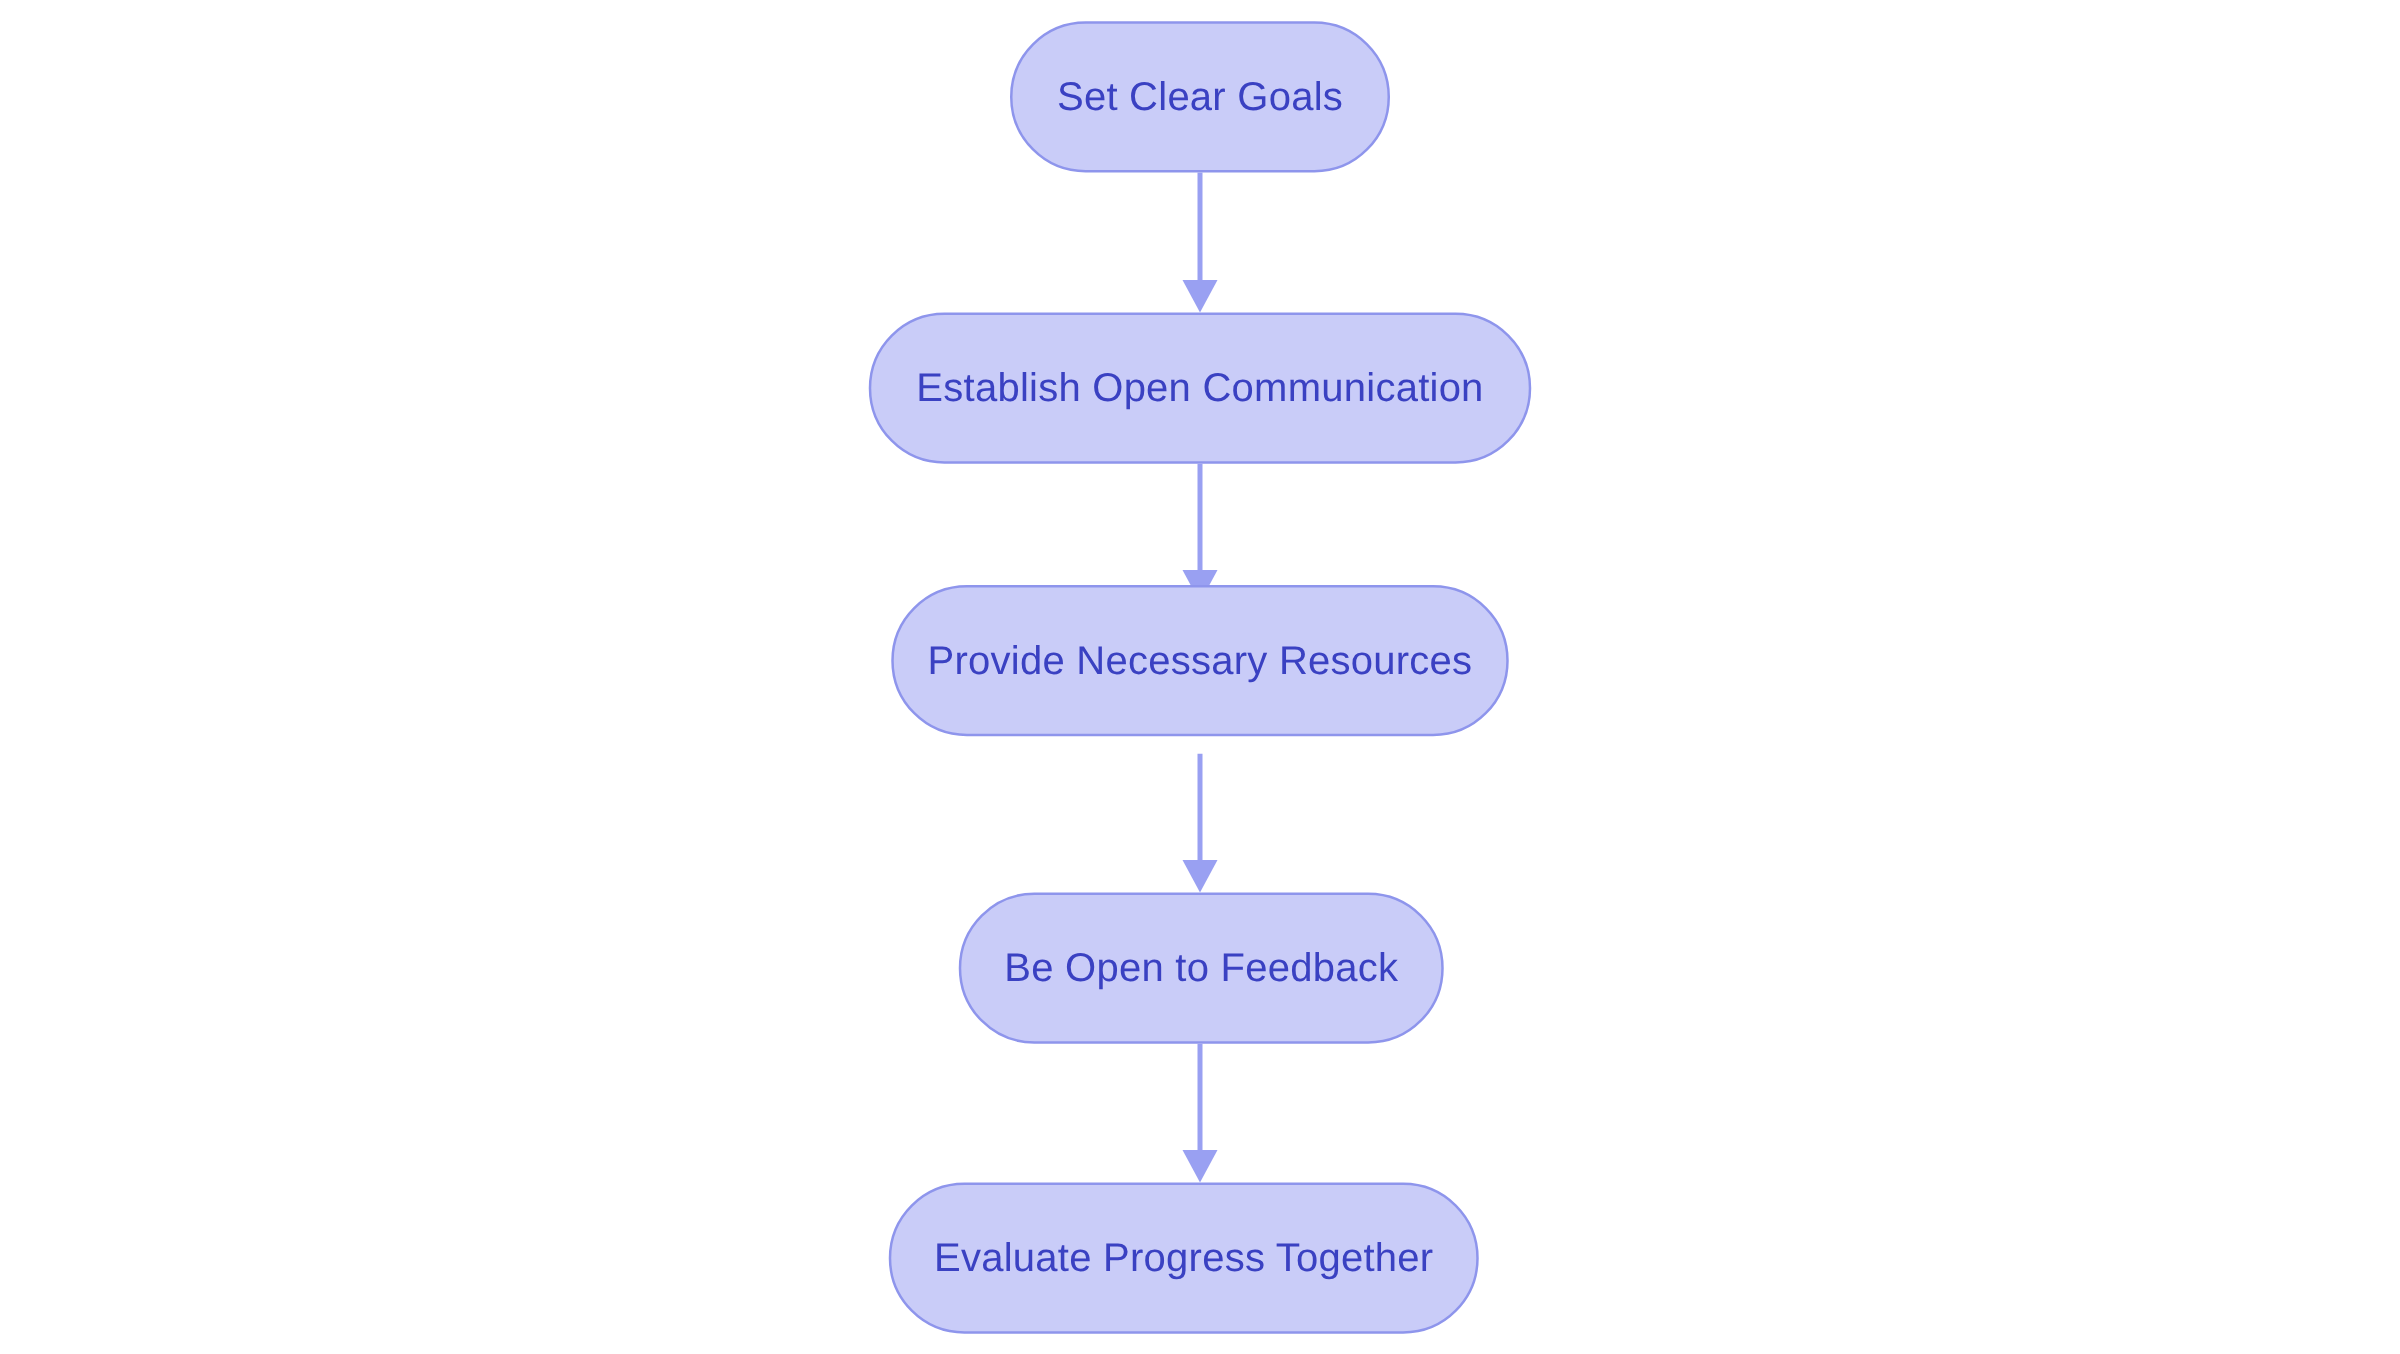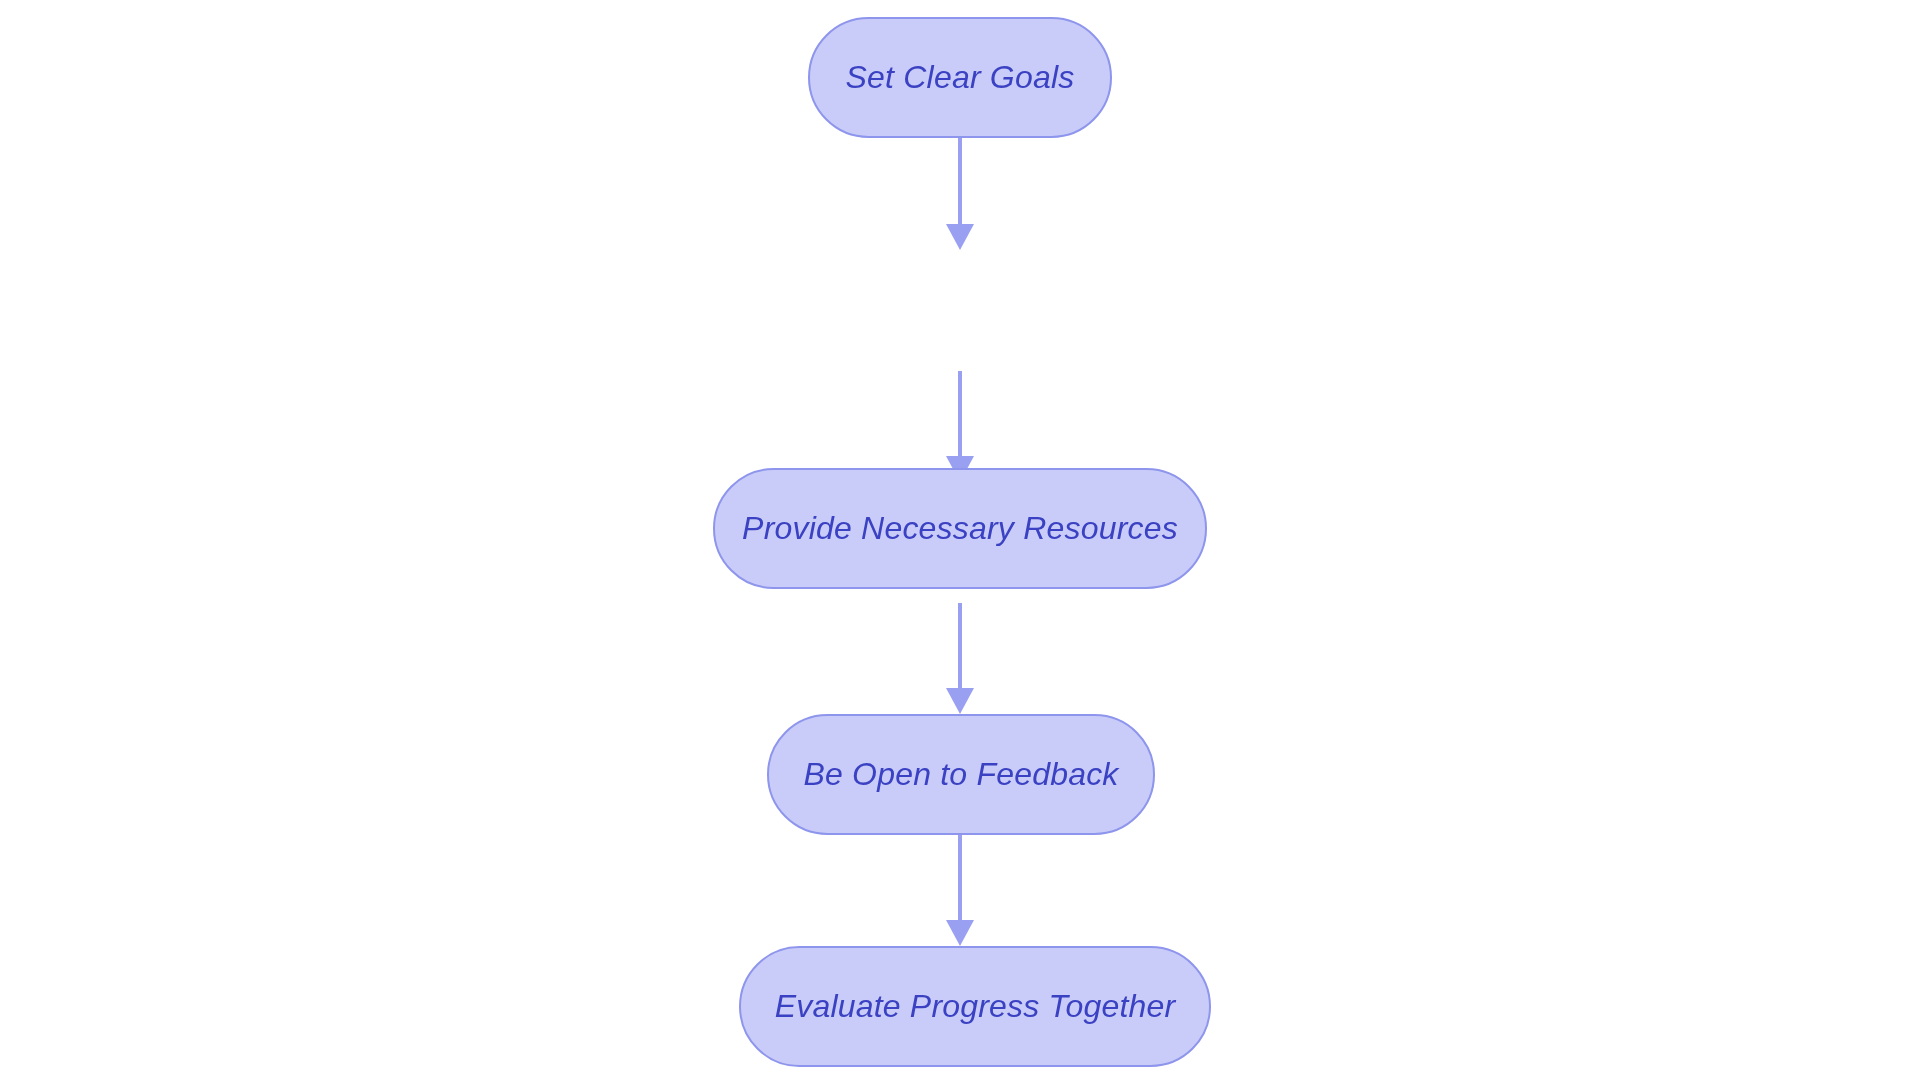--- a/index.html
+++ b/index.html
@@ -2,21 +2,21 @@
 <html style="--node-fill: #c9ccf8; --node-border: #8e95ec; --node-text: #3a41c2; --arrow-color: #99a0f2; --page-bg: #ffffff;"><head>
 <meta charset="utf-8">
 <style>
   :root {
     --node-fill: #c9ccf8;
     --node-border: #8e95ec;
     --node-text: #3a41c2;
     --arrow-color: #99a0f2;
     --page-bg: #ffffff;
   }
-  * { margin: 0; padding: 0; box-sizing: border-box; font-style: italic; }
+  * { margin: 0; padding: 0; box-sizing: border-box; }
   html, body { background: var(--page-bg); }
   .canvas {
     position: relative;
     width: 1920px;
     height: 1083px;
     background: var(--page-bg);
     font-family: "Liberation Sans", "DejaVu Sans", sans-serif;
     overflow: hidden;
   }
   .flow-node {
@@ -63,20 +63,23 @@
 
   <div class="flow-node" style="left:808px; top:17px; width:304px;">
     <span class="label">Set Clear Goals</span>
   </div>
 
   <div class="connector" style="top:138px;">
     <div class="line" style="height:86px;"></div>
     <div class="arrowhead"></div>
   </div>
 
+  <div class="flow-node" style="left:695px; top:250px; width:530px;">
+    <span class="label">Establish Open Communication</span>
+  </div>
 
   <div class="connector" style="top:371px;">
     <div class="line" style="height:85px;"></div>
     <div class="arrowhead"></div>
   </div>
 
   <div class="flow-node" style="left:713px; top:468px; width:494px;">
     <span class="label">Provide Necessary Resources</span>
   </div>
 
@@ -87,17 +90,17 @@
 
   <div class="flow-node" style="left:767px; top:714px; width:388px;align-items:center;">
     <span class="label">Be Open to Feedback</span>
   </div>
 
   <div class="connector" style="top:835px;">
     <div class="line" style="height:85px;"></div>
     <div class="arrowhead"></div>
   </div>
 
-  <div class="flow-node" style="left:739px; top:946px; width:472px;align-items:center;">
+  <div class="flow-node" style="left:711px; top:946px; width:472px;align-items:center;">
     <span class="label">Evaluate Progress Together</span>
   </div>
 
 </div>
 
 </body></html>

